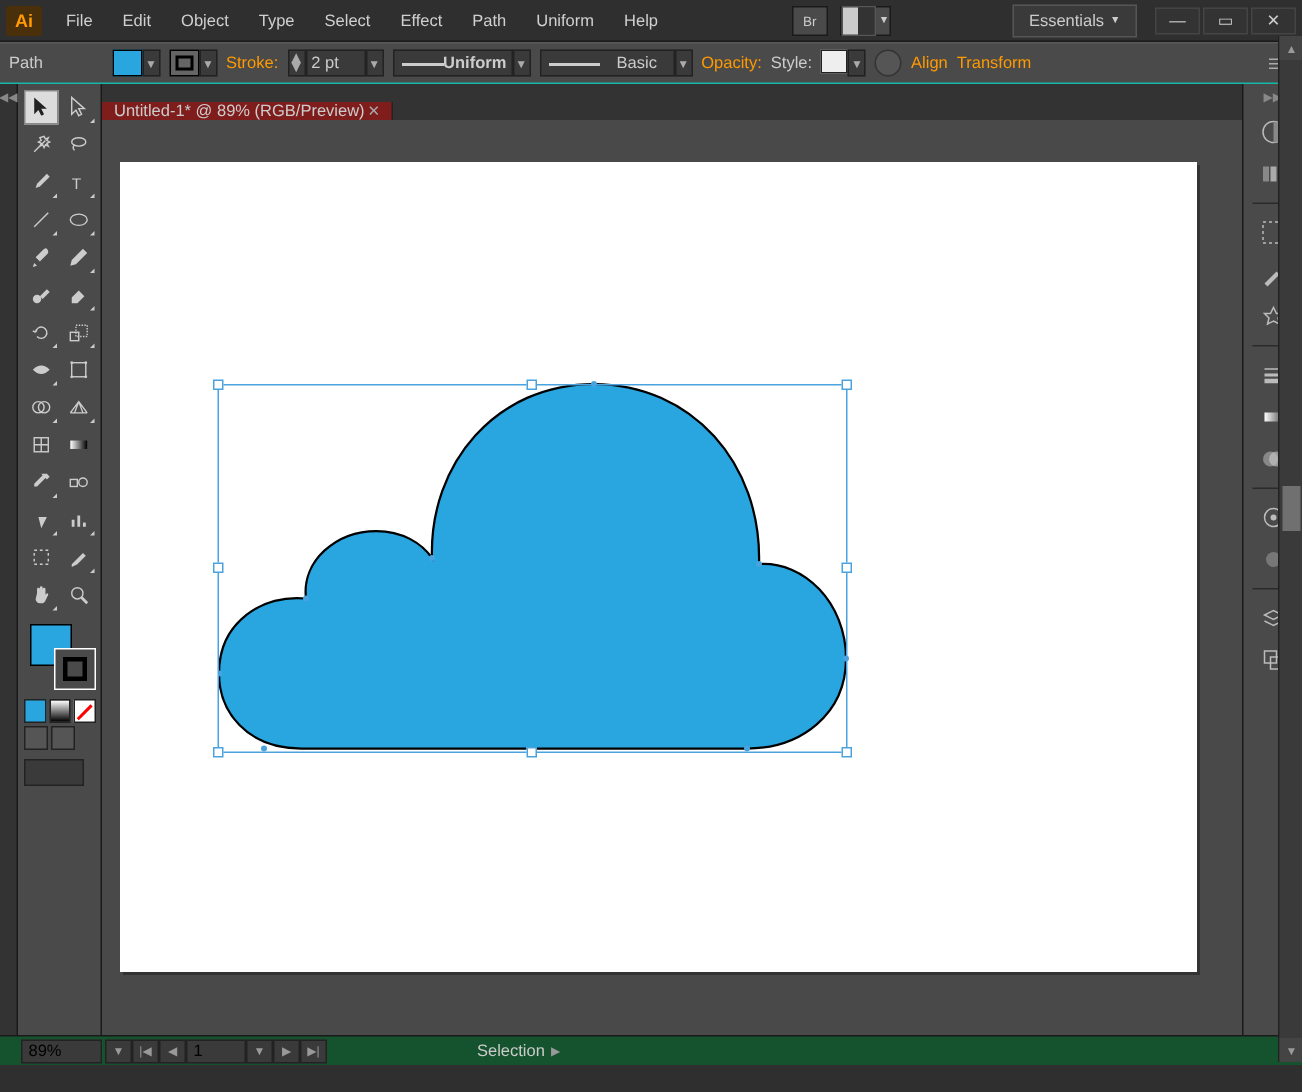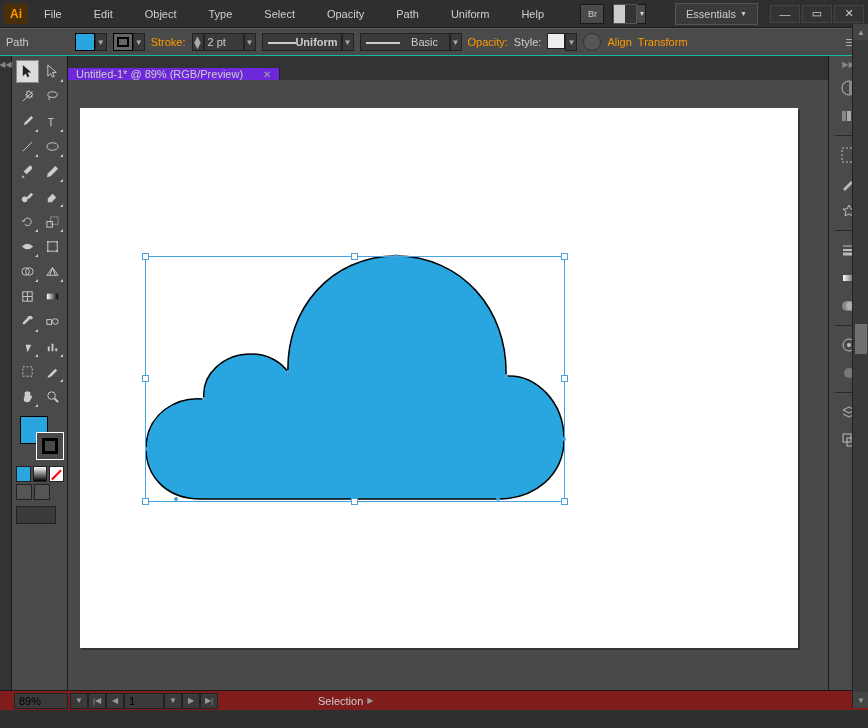--- a/index.html
+++ b/index.html
@@ -1,21 +1,21 @@
 <!DOCTYPE html>
 <html><head>
 <meta charset="utf-8">
 <style>
 * { margin: 0; padding: 0; box-sizing: border-box; font-family: Tahoma, Arial, sans-serif; font-size: 11px; }
 body { background: #2f2f2f; width: 868px; height: 728px; overflow: hidden; position: relative; }
 
 
 .titlebar { height: 28px; background: #2f2f2f; display: flex; align-items: center; padding: 0 4px; border-bottom: 1px solid #1a1a1a; }
 .ai-logo { width: 24px; height: 20px; background: #492f0a; color: #ff9a00; display: flex; align-items: center; justify-content: center; font-weight: bold; font-size: 12px; border-radius: 2px; margin-right: 8px; }
-.menu { display: flex; gap: 16px; }
+.menu { display: flex; gap: 4px; }
 .menu-item { color: #d0d0d0; padding: 4px 8px; cursor: pointer; }
 .titlebar-center { flex: 1; display: flex; justify-content: center; gap: 8px; }
 .tb-btn { width: 24px; height: 20px; background: #4a4a4a; border: 1px solid #1a1a1a; display: flex; align-items: center; justify-content: center; color: #ccc; }
 .tb-panel { width: 28px; height: 20px; border: 1px solid #555; display: flex; }
 .tb-panel > div { flex:1; }
 .workspace { color: #ccc; padding: 4px 10px; border: 1px solid #555; background: #3a3a3a; margin-right: 10px; display:flex; align-items:center; gap:4px; }
 .win-controls { display: flex; align-items: flex-start; }
 .win-btn { width: 30px; height: 18px; background: #333; border: 1px solid #444; color: #ccc; display: flex; align-items: center; justify-content: center; margin-left:2px; }
 
 
@@ -55,21 +55,21 @@
 .mode-grad { background:linear-gradient(#fff,#000); }
 .mode-none { background:#fff; position:relative; }
 .mode-none::after { content:""; position:absolute; left:0; right:0; top:50%; height:2px; background:red; transform:rotate(-45deg); }
 .screen-row { grid-column:1/3; display:flex; gap:2px; }
 .screen-sq { width:16px; height:16px; border:1px solid #222; background:#555; }
 .drawmode { grid-column:1/3; width:40px; height:18px; background:#3a3a3a; border:1px solid #222; margin-top:4px; }
 
 
 .canvas-area { flex:1; background:#494949; display:flex; flex-direction:column; }
 .doc-tab-row { height: 24px; background:#333; display:flex; align-items:stretch; }
-.doc-tab { background:#6d28d9; color:#ccc; padding: 4px 8px; display:flex; align-items:center; gap:20px; border-right:1px solid #222;margin-top:12px; }
+.doc-tab { background:#7f1d1d; color:#ccc; padding: 4px 8px; display:flex; align-items:center; gap:2px; border-right:1px solid #222;margin-top:12px; }
 .doc-tab .close { color:#aaa; font-size:10px; }
 .canvas-wrap { flex:1; position:relative; padding: 28px 12px 8px 12px; }
 .artboard { background:#fff; width:718px; height:540px; position:relative; box-shadow: 2px 2px 0 #333; }
 .cloud-sel { position:absolute; left:65px; top:148px; width:420px; height:246px; border:1px solid #4aa3df; }
 .handle { position:absolute; width:7px; height:7px; background:#fff; border:1px solid #4aa3df; }
 .h-tl { left:-4px; top:-4px; } .h-tm { left:50%; top:-4px; margin-left:-4px; } .h-tr { right:-4px; top:-4px; }
 .h-ml { left:-4px; top:50%; margin-top:-4px; } .h-mr { right:-4px; top:50%; margin-top:-4px; }
 .h-bl { left:-4px; bottom:-4px; } .h-bm { left:50%; bottom:-4px; margin-left:-4px; } .h-br { right:-4px; bottom:-4px; }
 .cloud { position:absolute; left:66px; top:146px; }
 .vscroll { position:absolute; right:0; top:24px; bottom:20px; width:16px; background:#3a3a3a; border-left:1px solid #222; }
@@ -77,39 +77,39 @@
 .vscroll .arr { position:absolute; left:0; width:16px; height:16px; background:#444; color:#999; display:flex; align-items:center; justify-content:center; font-size:8px; }
 
 
 .rightcol { width: 40px; background:#4a4a4a; border-left:1px solid #1a1a1a; display:flex; flex-direction:column; align-items:center; padding:4px 0; gap:2px; }
 .rightcol .expand { color:#888; font-size:8px; margin-bottom:4px; align-self:center; }
 .panel-ico { width:28px; height:24px; display:flex; align-items:center; justify-content:center; color:#bbb; margin:1px 0; }
 .panel-ico svg { width:18px; height:18px; }
 .panel-sep { width:28px; height:1px; background:#2a2a2a; margin:4px 0; }
 
 
-.statusbar { height: 20px; background:#7f1d1d; border-top:1px solid #1a1a1a; display:flex; align-items:center; color:#ccc; }
+.statusbar { height: 20px; background:#14532d; border-top:1px solid #1a1a1a; display:flex; align-items:center; color:#ccc; }
 .statusbar .zoom { width:54px; height:16px; background:#3a3a3a; border:1px solid #222; padding:0 4px; margin:0 2px 0 14px; }
 .statusbar .navbtn { width:18px; height:16px; background:#3a3a3a; border:1px solid #222; display:flex; align-items:center; justify-content:center; font-size:8px; color:#999; }
 .statusbar .page { width:40px; height:16px; background:#3a3a3a; border:1px solid #222; padding:0 4px; }
 .statusbar .sel { flex:0 0 auto; margin-left:100px;text-align:right; }
 .statusbar .arr { font-size:8px; color:#999; margin:0 4px; }
 </style>
 </head>
 <body>
 
 <div class="titlebar">
   <div class="ai-logo">Ai</div>
   <div class="menu">
     <div class="menu-item">File</div>
     <div class="menu-item">Edit</div>
     <div class="menu-item">Object</div>
     <div class="menu-item">Type</div>
     <div class="menu-item">Select</div>
-    <div class="menu-item">Opacity</div>
+    <div class="menu-item">Effect</div>
     <div class="menu-item">Path</div>
     <div class="menu-item">Uniform</div>
     <div class="menu-item">Help</div>
   </div>
   <div class="titlebar-center">
     <div class="tb-btn" style="font-size:9px;">Br</div>
     <div class="tb-btn" style="width:34px;">
       <div class="tb-panel">
           <div style="background:#ccc;"></div>
           <div style="background:#333;"></div>

